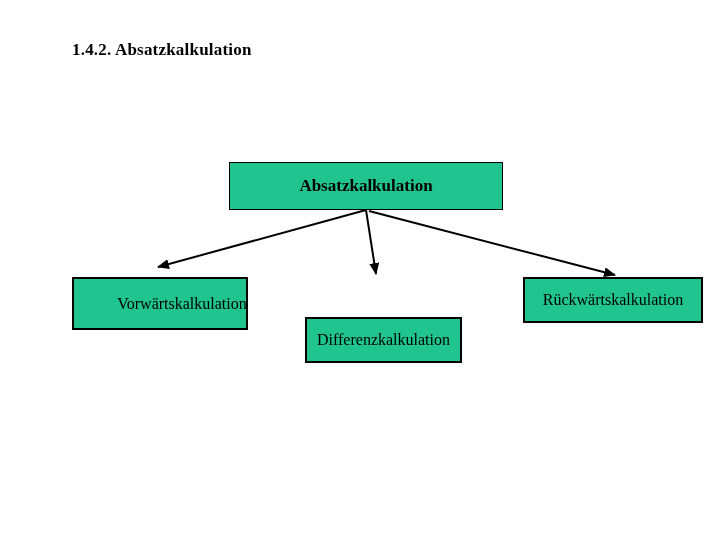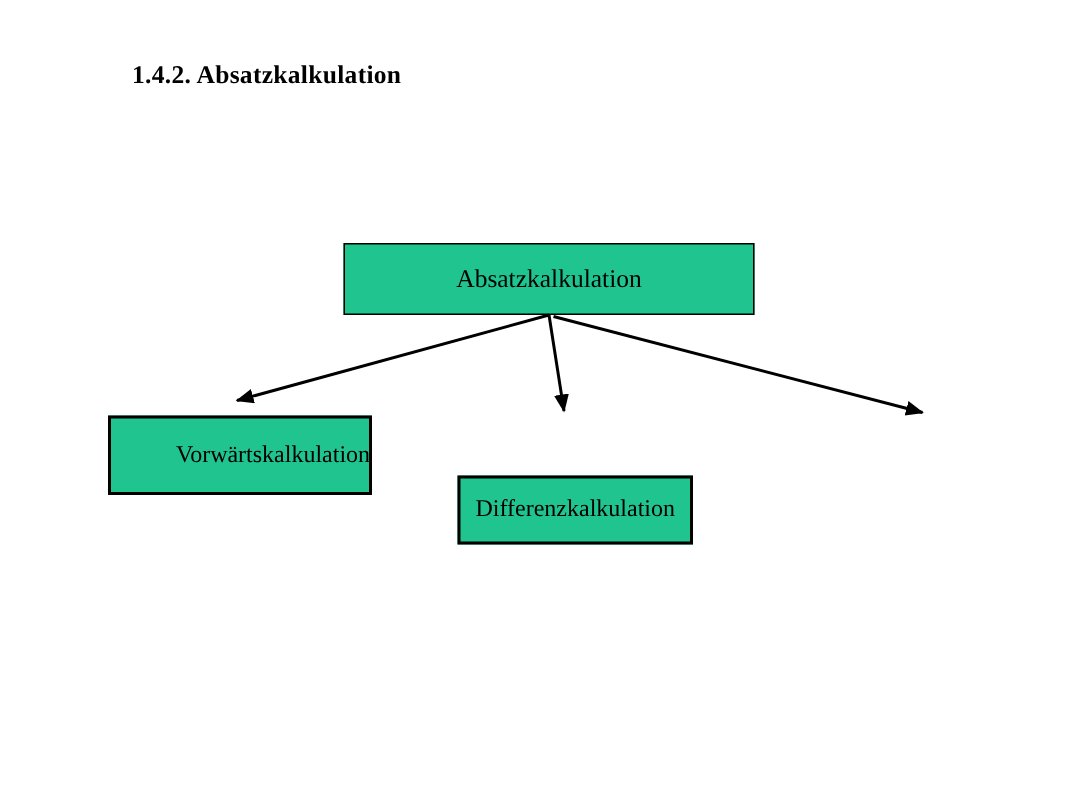--- a/index.html
+++ b/index.html
@@ -17,39 +17,38 @@
     color: #000000;
   }
   .slide-title {
     position: absolute;
     left: 72px;
     top: 40px;
     font-size: 17px;
     font-weight: 700;
     letter-spacing: 0.2px;
     white-space: nowrap;
-    margin-left: 16px;
   }
   .node {
     position: absolute;
     background: var(--box-fill, #1fc48f);
     border: 1px solid var(--box-border, #000000);
     display: flex;
     align-items: center;
     justify-content: center;
     text-align: center;
     box-sizing: border-box;
   }
   .node-root {
     left: 229px;
     top: 162px;
     width: 274px;
     height: 48px;
     font-size: 17px;
-    font-weight: 400;
+    font-weight: 700;
     text-align: center;
   }
   .node-child {
     border-width: 2px;
     font-size: 16px;
     font-weight: 400;
   }
   .node-child-1 {
     left: 72px;
     top: 277px;
@@ -105,14 +104,17 @@
   </svg>
 
   <div class="node node-child node-child-1">
     <span>Vorwärtskalkulation</span>
   </div>
 
   <div class="node node-child node-child-2">
     <span>Differenzkalkulation</span>
   </div>
 
+  <div class="node node-child node-child-3">
+    <span>Rückwärtskalkulation</span>
+  </div>
 
 </div>
 
 </body></html>

